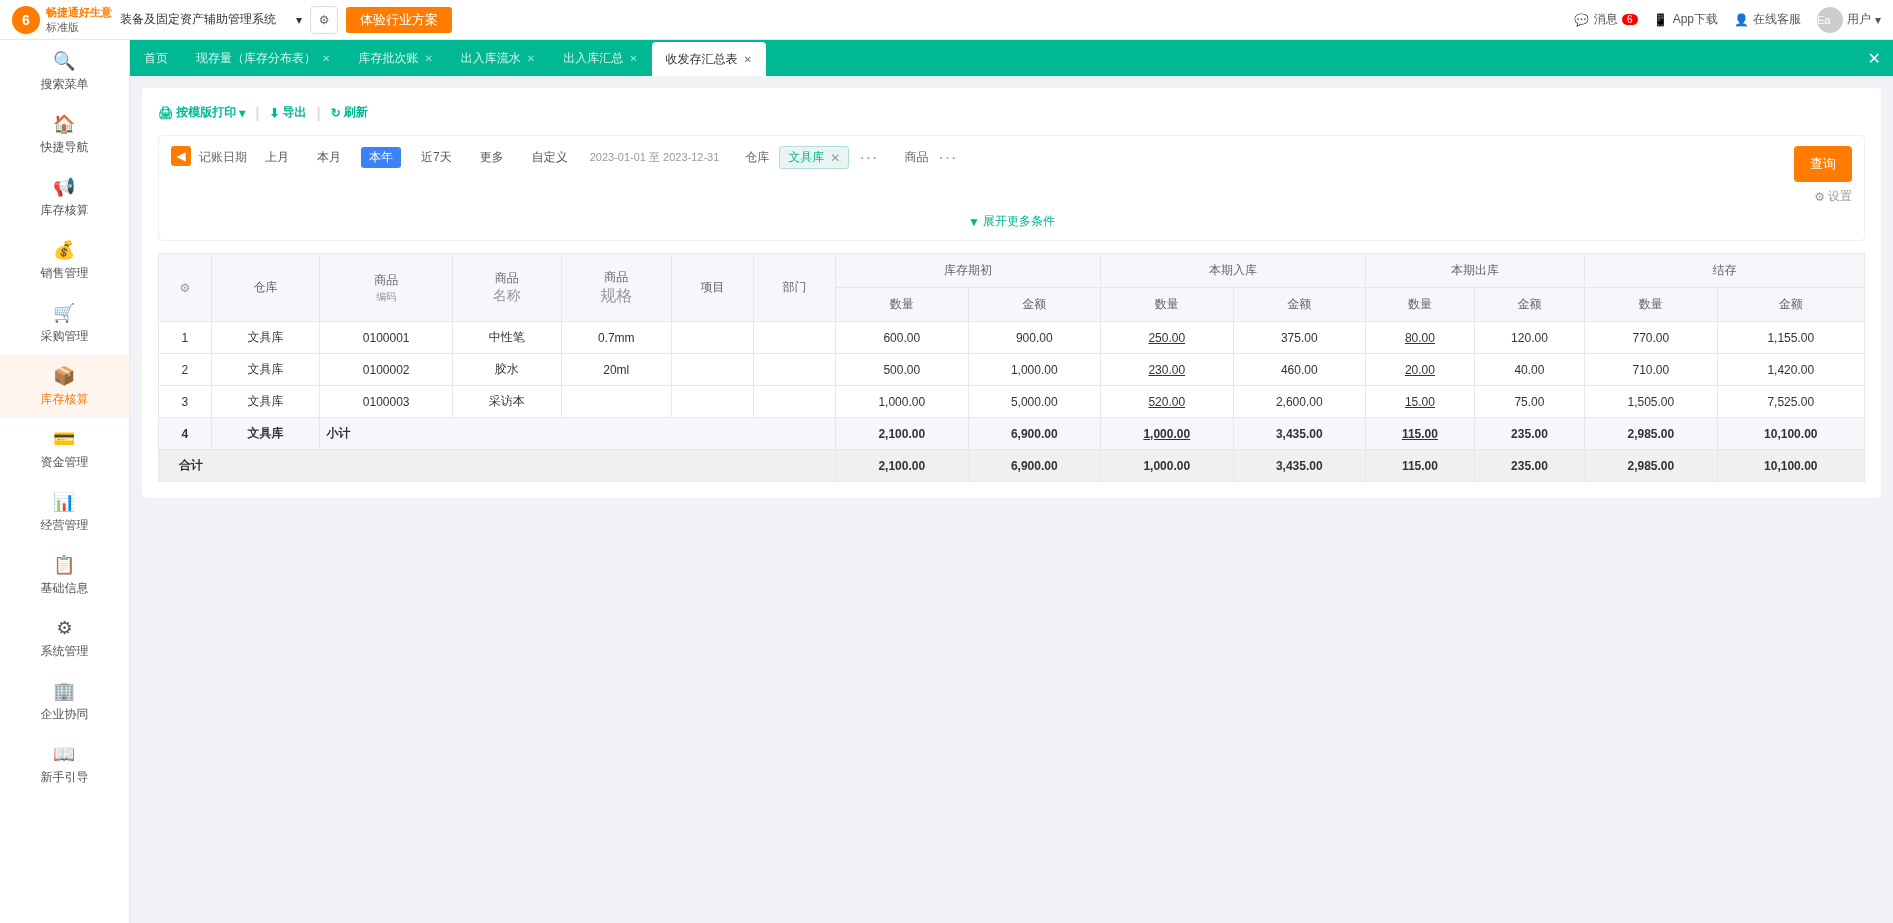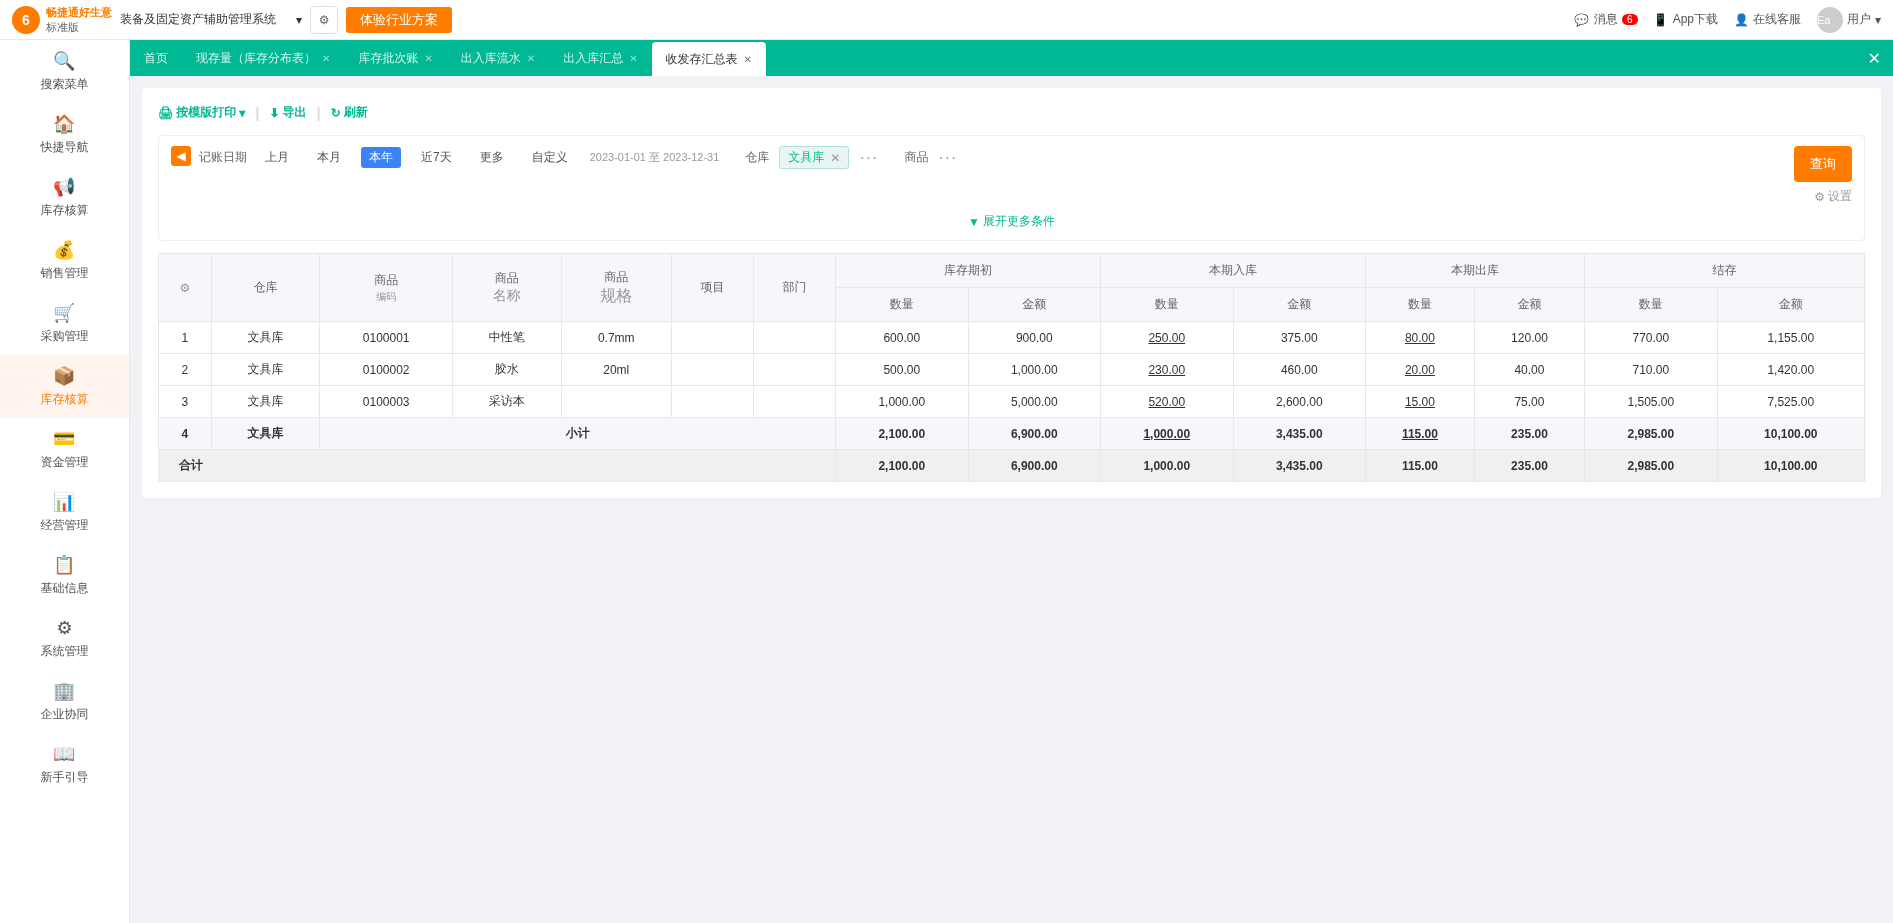--- a/index.html
+++ b/index.html
@@ -354,21 +354,21 @@
       <td class="link-text" style="cursor:pointer;">520.00</td>
       <td>2,600.00</td>
       <td class="link-text" style="cursor:pointer;">15.00</td>
       <td>75.00</td>
       <td>1,505.00</td>
       <td>7,525.00</td>
     </tr>
                   <tr class="subtotal">
     <td>4</td>
     <td>文具库</td>
-    <td colspan="5" style="text-align:center;">小计</td>
+    <td colspan="5" style="text-align:left;">小计</td>
     <td>2,100.00</td>
     <td>6,900.00</td>
     <td class="link-text" style="cursor:pointer;">1,000.00</td>
     <td>3,435.00</td>
     <td class="link-text" style="cursor:pointer;">115.00</td>
     <td>235.00</td>
     <td>2,985.00</td>
     <td>10,100.00</td>
   </tr>
                 </tbody>

